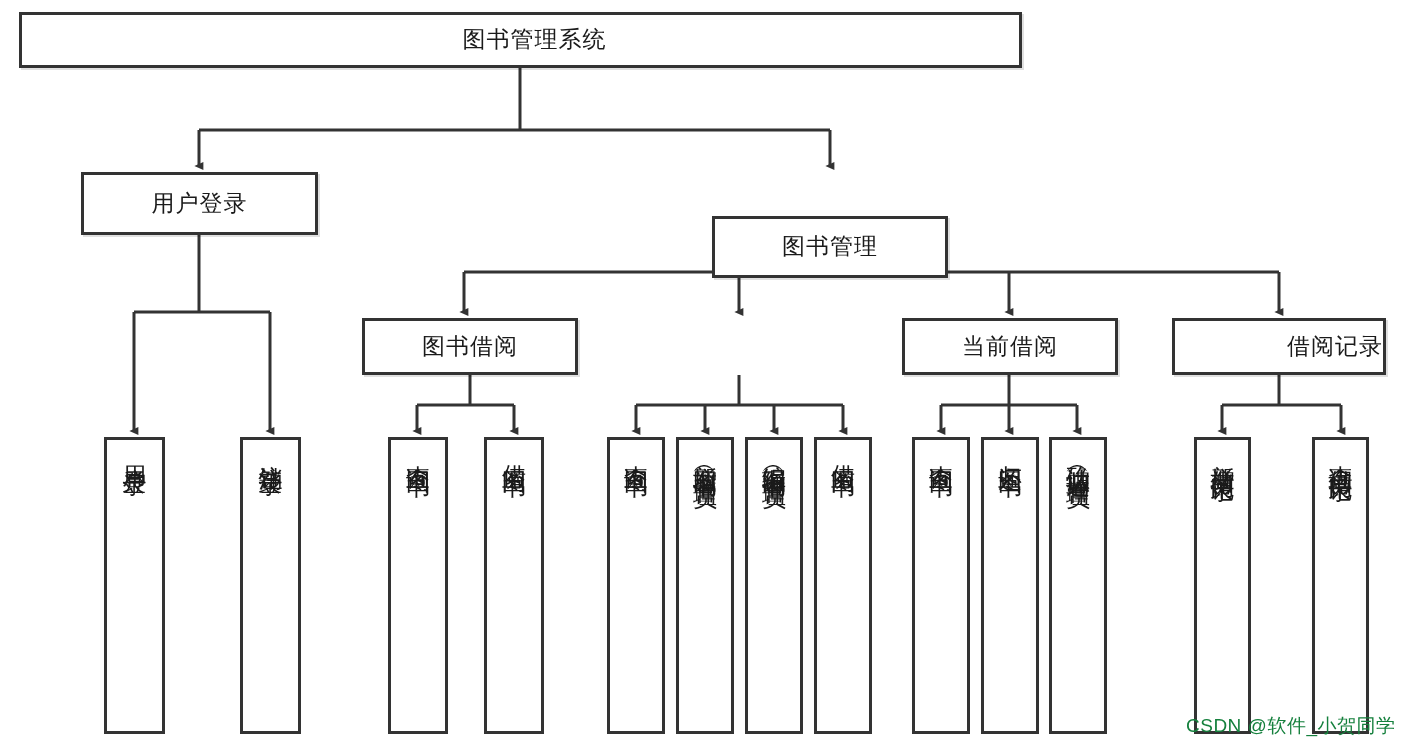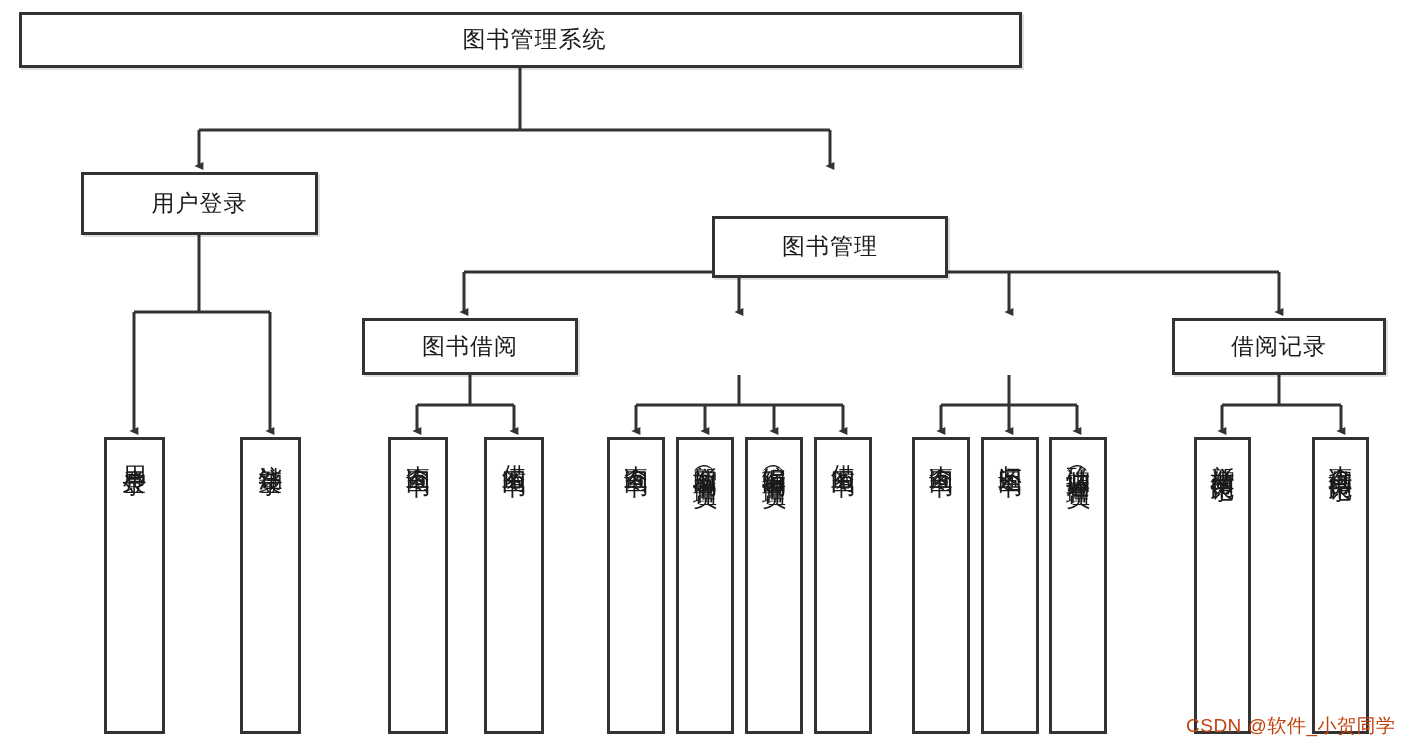--- a/index.html
+++ b/index.html
@@ -61,21 +61,21 @@
     letter-spacing: 3px;
     font-size: 24px;
     line-height: 1;
     text-align: left;
   }
   .watermark {
     position: absolute;
     left: 1186px;
     top: 713px;
     font-size: 19px;
-    color: #c2410c;
+    color: #15803d;
     white-space: nowrap;
     letter-spacing: 0.5px;
     font-family: "Liberation Sans", "DejaVu Sans", sans-serif;
   }
 </style>
 </head>
 <body>
 
 <div id="diagram-root">
 
@@ -138,21 +138,24 @@
   <div class="node shadowed" style="left:81px; top:172px; width:237px; height:63px;">
     <span class="node-label">用户登录</span>
   </div>
   <div class="node shadowed" style="left:712px; top:172px; width:236px; height:62px;margin-top:44px;">
     <span class="node-label">图书管理</span>
   </div>
 
   <div class="node shadowed" style="left:362px; top:318px; width:216px; height:57px;">
     <span class="node-label">图书借阅</span>
   </div>
-  <div class="node shadowed" style="left:1172px; top:318px; width:214px; height:57px;">
+  <div class="node shadowed" style="left:902px; top:318px; width:216px; height:57px;">
+    <span class="node-label">当前借阅</span>
+  </div>
+  <div class="node shadowed" style="left:1172px; top:318px; width:214px; height:57px;justify-content:flex-end;">
     <span class="node-label">借阅记录</span>
   </div>
 
   <div class="node vertical" style="left:104px; top:437px; width:61px; height:297px;">
     <span class="node-label">用户登录</span>
   </div>
   <div class="node vertical" style="left:240px; top:437px; width:61px; height:297px;">
     <span class="node-label">注销登录</span>
   </div>
 

